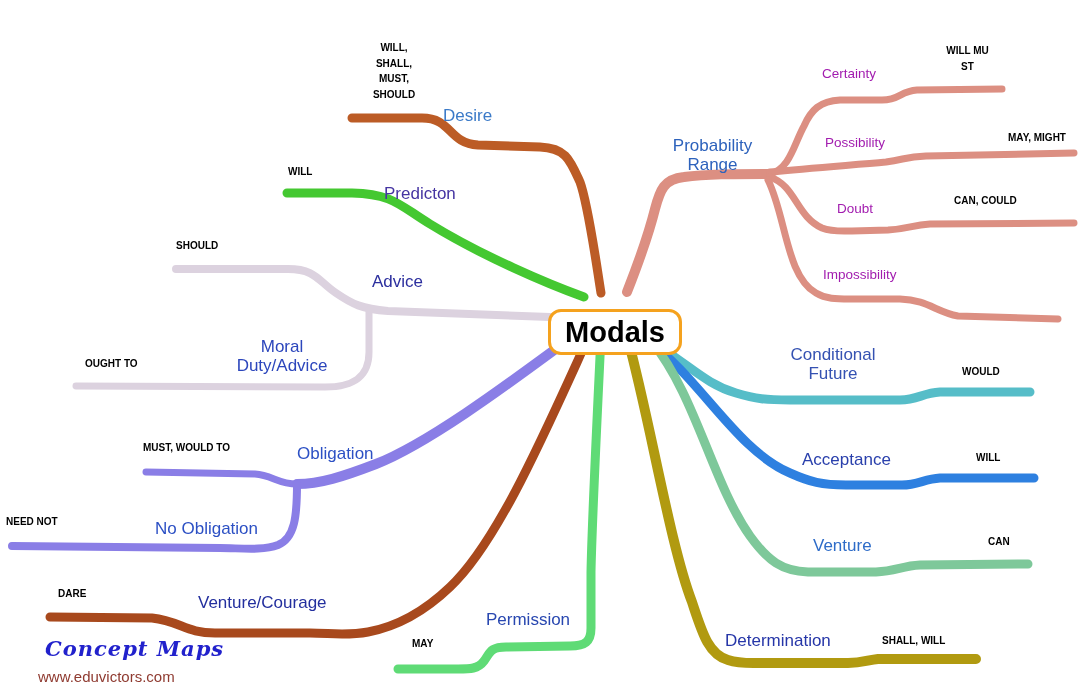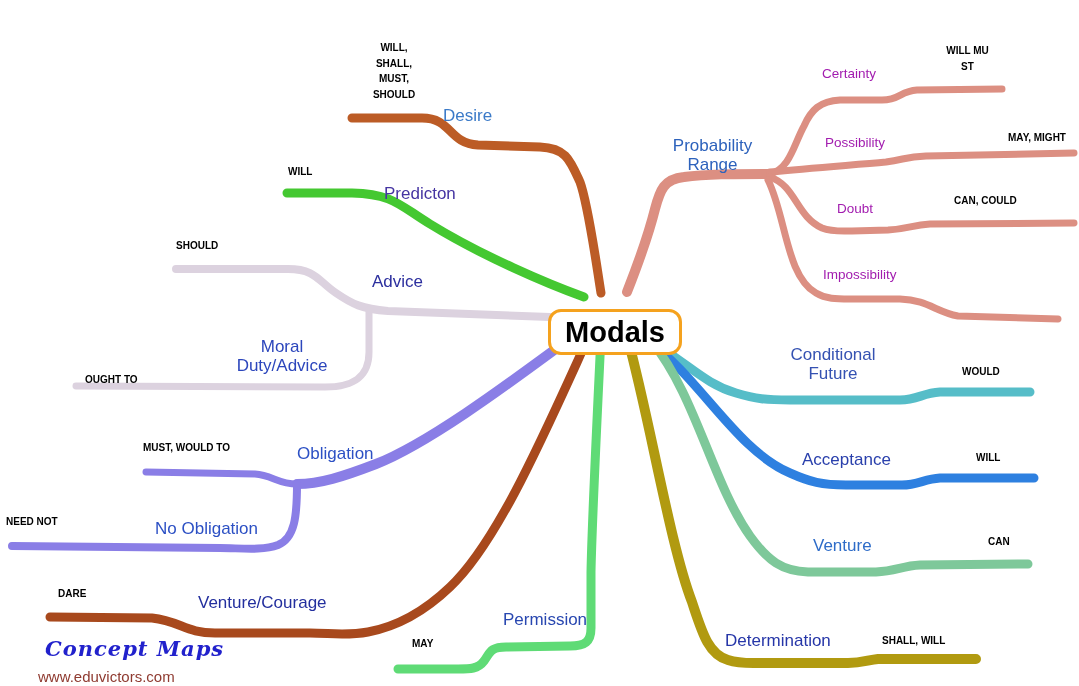--- a/index.html
+++ b/index.html
@@ -20,28 +20,28 @@
     font-size:29px; font-weight:bold; color:#000000;margin-top:17px;
   }
 
   #lb-desire        { left:443px; top:106px; }
   #tm-desire        { left:348px; top:40px;  width:92px;  line-height:15.5px; }
   #lb-predicton     { left:384px; top:184px; }
   #tm-predicton     { left:288px; top:166px; }
   #lb-advice        { left:372px; top:272px; }
   #tm-advice        { left:176px; top:240px; }
   #lb-moral         { left:218px; top:337px; width:128px; line-height:19px; }
-  #tm-moral         { left:85px;  top:358px;margin-top:16px; }
+  #tm-moral         { left:85px;  top:358px; }
   #lb-obligation    { left:297px; top:444px; }
   #tm-obligation    { left:143px; top:442px; }
   #lb-no-obligation { left:155px; top:519px; }
   #tm-no-obligation { left:6px;   top:516px; }
   #lb-venture       { left:198px; top:593px; }
   #tm-venture       { left:58px;  top:588px; }
-  #lb-permission    { left:486px; top:610px;margin-left:17px; }
+  #lb-permission    { left:486px; top:610px; }
   #tm-permission    { left:412px; top:638px; }
   #lb-probability   { left:655px; top:136px; width:115px; line-height:19px; }
   #sub-certainty    { left:822px; top:66px;  }
   #tm-certainty     { left:925px; top:43px;  width:85px;  line-height:15.5px; }
   #sub-possibility  { left:825px; top:135px; }
   #tm-possibility   { left:980px; top:132px;padding-left:28px; }
   #sub-doubt        { left:837px; top:201px; }
   #tm-doubt         { left:954px; top:195px; }
   #sub-impossibility{ left:823px; top:267px; }
   #tm-impossibility { left:972px; top:260px; width:96px;  line-height:15.5px; }

